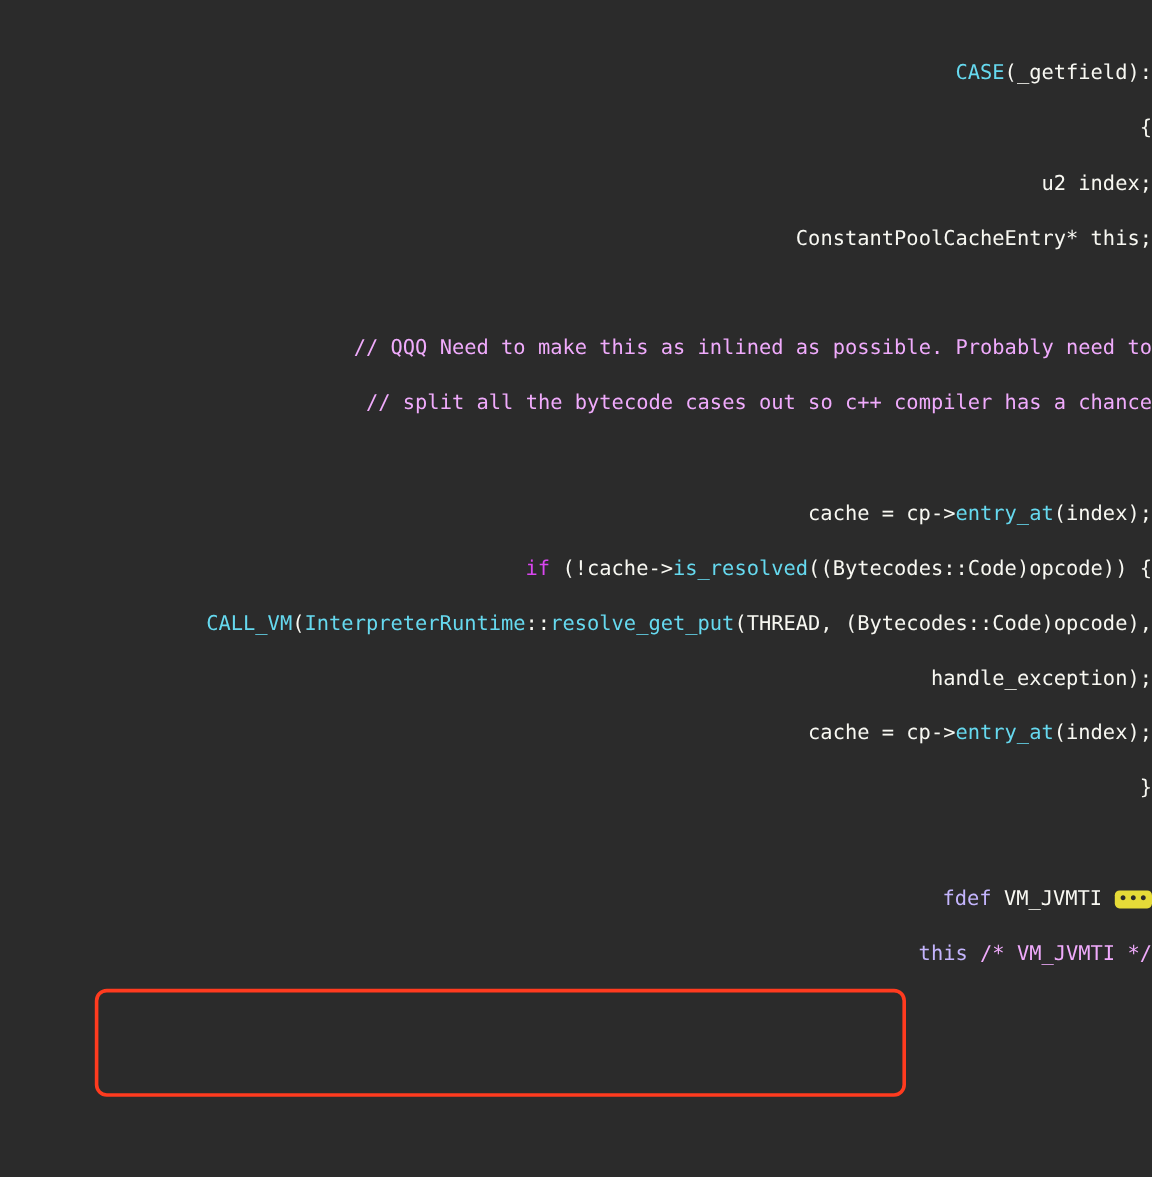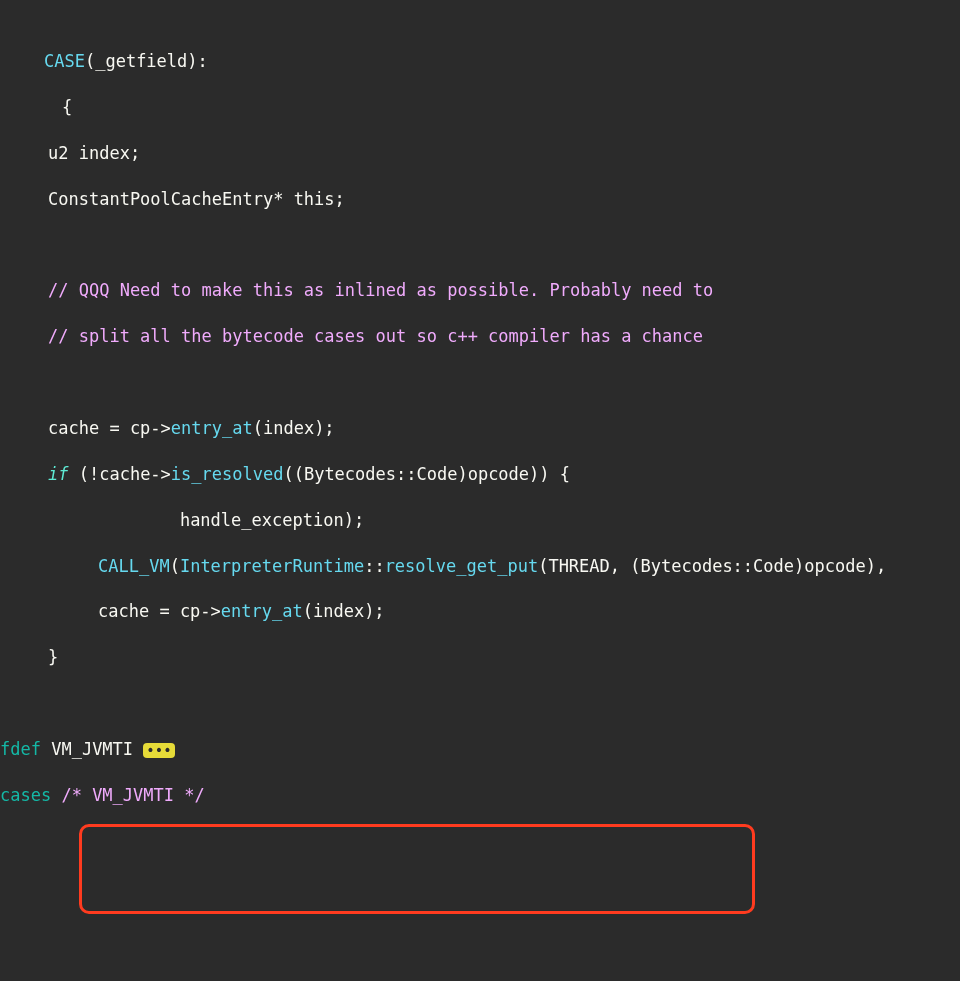--- a/index.html
+++ b/index.html
@@ -12,31 +12,31 @@
     color: #d7d7cf;
     width: 960px;
     height: 981px;
     overflow: hidden;
   }
   .editor {
     padding: 4px 0 0 0;
     white-space: pre;
     position: relative;
   }
-  .line { display: block; }
+  .line { display: block; text-align: right; }
   .i1 { padding-left: 44px; }   
   .i2 { padding-left: 62px; }   
   .i3 { padding-left: 48px; }   
   .i4 { padding-left: 98px; }
   .i0 { padding-left: 0px; } 
   .fn   { color: #66d9ef; } 
-  .key  { color: #5eead4; font-style: italic; } 
+  .key  { color: #d946ef; } 
   .num  { color: #ae81ff; } 
   .cmt  { color: #f0abfc; } 
-  .pre  { color: #14b8a6; } 
+  .pre  { color: #c4b5fd; } 
   .txt  { color: #f8f8f2; } 
   .yellow-badge {
     display: inline-block;
     background: #e6db38;
     color: #2b2b2b;
     border-radius: 4px;
     font-size: 14px;
     padding: 0 3px;
     vertical-align: middle;
     line-height: 15px;
@@ -57,27 +57,27 @@
 <span class="line i1"><span class="fn">CASE</span><span class="txt">(_getfield):</span></span>
 <span class="line i2"><span class="txt">{</span></span>
 <span class="line i3"><span class="txt">u2 index;</span></span>
 <span class="line i3"><span class="txt">ConstantPoolCacheEntry* this;</span></span>
 <span class="line i3">&nbsp;</span>
 <span class="line i3"><span class="cmt">// QQQ Need to make this as inlined as possible. Probably need to</span></span>
 <span class="line i3"><span class="cmt">// split all the bytecode cases out so c++ compiler has a chance</span></span>
 <span class="line i3">&nbsp;</span>
 <span class="line i3"><span class="txt">cache = cp-&gt;</span><span class="fn">entry_at</span><span class="txt">(index);</span></span>
 <span class="line i3"><span class="key">if</span><span class="txt"> (!cache-&gt;</span><span class="fn">is_resolved</span><span class="txt">((Bytecodes::Code)opcode)) {</span></span>
+<span class="line i4"><span class="fn">CALL_VM</span><span class="txt">(</span><span class="fn">InterpreterRuntime</span><span class="txt">::</span><span class="fn">resolve_get_put</span><span class="txt">(THREAD, (Bytecodes::Code)opcode),</span></span>
 <span class="line i4"><span class="txt">        </span><span class="txt">handle_exception);</span></span>
-<span class="line i4"><span class="fn">CALL_VM</span><span class="txt">(</span><span class="fn">InterpreterRuntime</span><span class="txt">::</span><span class="fn">resolve_get_put</span><span class="txt">(THREAD, (Bytecodes::Code)opcode),</span></span>
 <span class="line i4"><span class="txt">cache = cp-&gt;</span><span class="fn">entry_at</span><span class="txt">(index);</span></span>
 <span class="line i3"><span class="txt">}</span></span>
 <span class="line i3">&nbsp;</span>
 <span class="line i0"><span class="pre">fdef</span><span class="txt"> VM_JVMTI</span> <span class="yellow-badge">•••</span></span>
-<span class="line i0"><span class="pre">cases</span><span class="cmt"> /* VM_JVMTI */</span></span>
+<span class="line i0"><span class="pre">this</span><span class="cmt"> /* VM_JVMTI */</span></span>
 <span class="line i3">&nbsp;</span>
 
 
 
 
 
 
 
 
 

